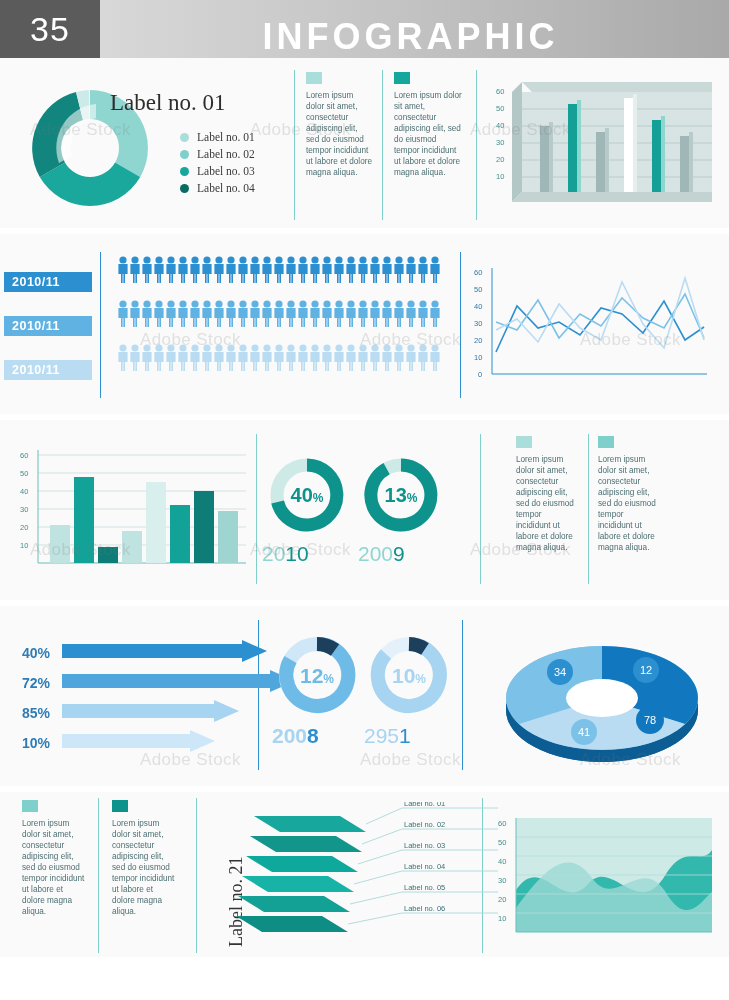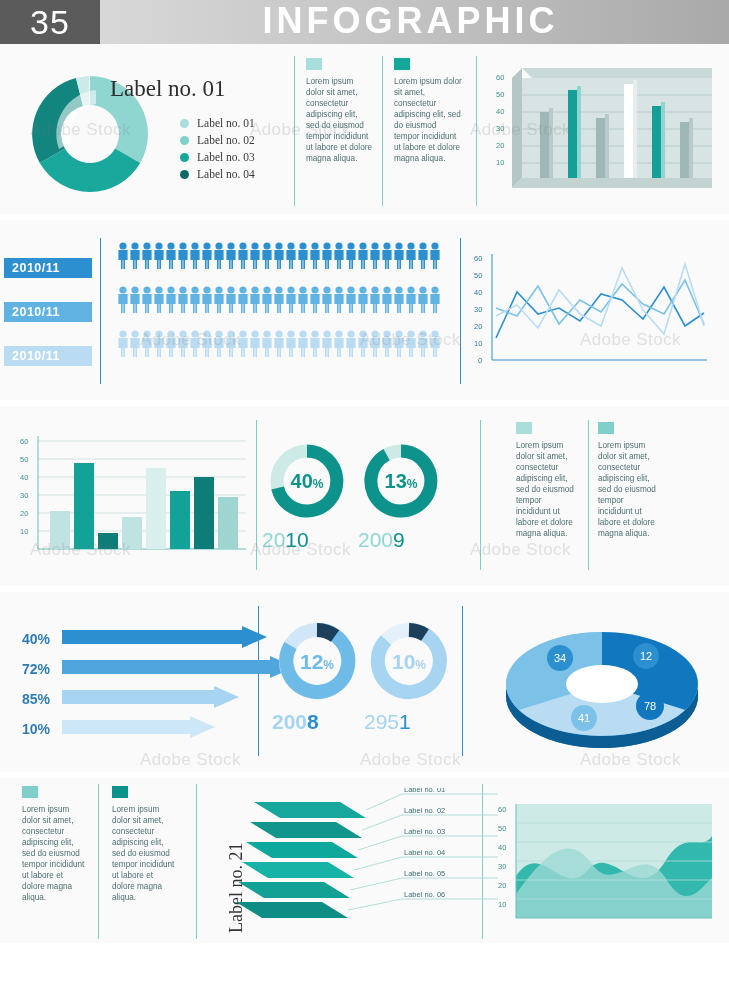--- a/index.html
+++ b/index.html
@@ -4,29 +4,29 @@
 <style>
   * { box-sizing: border-box; }
   html, body { margin:0; padding:0; }
   body {
     width:729px; height:1000px; background:#ffffff;
     font-family:"Liberation Sans", sans-serif;
     position:relative; overflow:hidden;
   }
 
   
-  .header { display:flex; height:44px; width:729px; }
+  .header { display:flex; height:58px; width:729px; }
   .header-num {
     width:100px; background:#5b5b5b; color:#ffffff;
     display:flex; align-items:center; justify-content:center;
     font-size:34px; letter-spacing:1px;
   }
   .header-bar {
     flex:1; background:linear-gradient(to right,#d8d8d8,#c2c2c2,#a9a9a9);
-    display:flex; align-items:flex-start; justify-content:center;
+    display:flex; align-items:flex-end; justify-content:center;
     gap:14px; padding-right:8px;
   }
   .header-word1 { color:#ffffff; font-size:36px; letter-spacing:4px; font-weight:bold; }
   .header-word2 { color:#10726c; font-size:36px; letter-spacing:4px; font-weight:bold; }
 
   
   .row { position:relative; width:729px; }
   .sep { height:6px; background:#ffffff; }
   .vline { position:absolute; width:1px; background:#7fd0cb; }
   .vline-blue { position:absolute; width:1px; background:#2b8fd0; }

